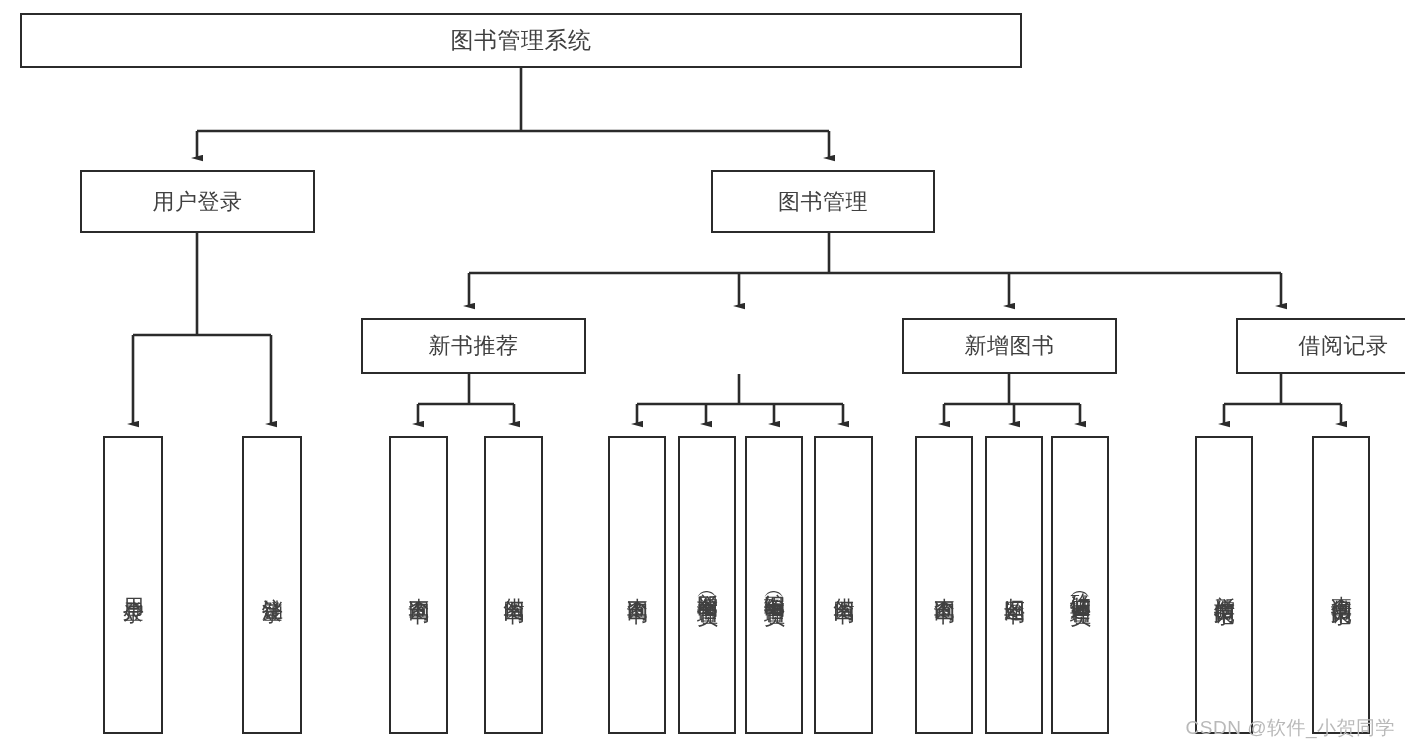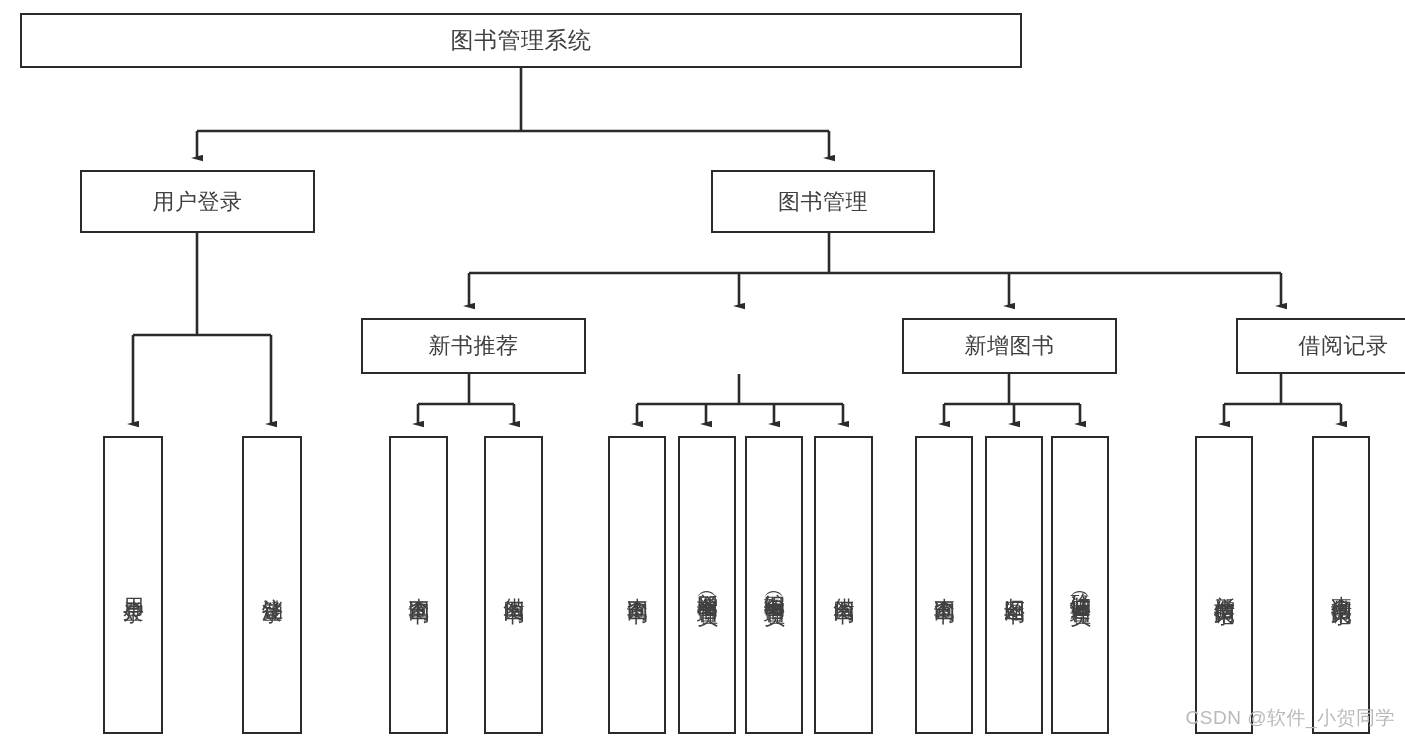--- a/index.html
+++ b/index.html
@@ -54,21 +54,21 @@
     writing-mode: vertical-rl;
     text-orientation: upright;
     font-size: 21px;
     line-height: 1.18;
     letter-spacing: 2px;
     text-align: center;
   }
   #watermark {
     position: absolute;
     right: 10px;
-    bottom: 16px;
+    bottom: 6px;
     font-size: 19px;
     color: #b9b9b9;
     letter-spacing: 0.5px;
     white-space: nowrap;
     pointer-events: none;
   }
 </style>
 </head>
 <body>
 

